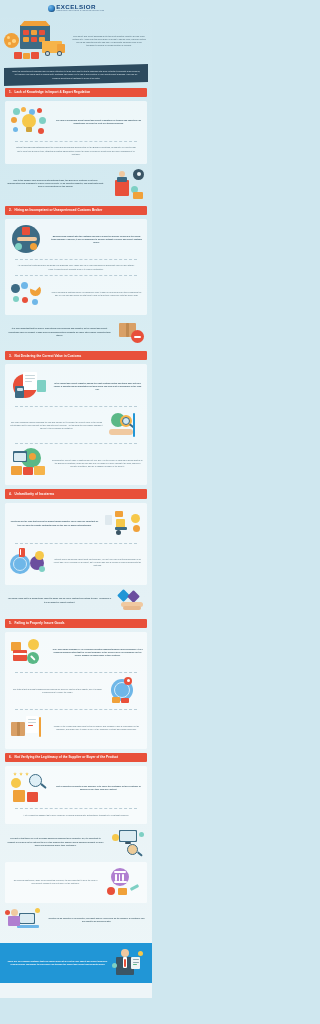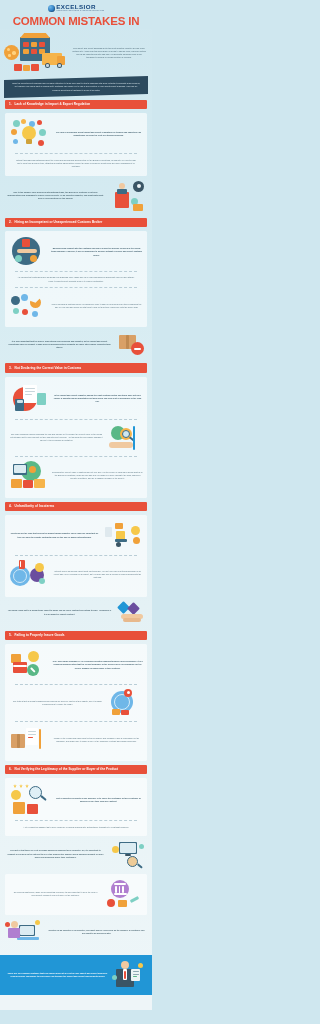--- a/index.html
+++ b/index.html
@@ -71,21 +71,20 @@
 <div class="page">
 
   <div class="header">
     <div class="logo-top">
       <div class="globe"></div>
       <div class="logo-top-text">
         <div class="logo-word">EXCELSIOR</div>
         <div class="logo-sub">WORLDWIDE FORWARDING &amp; LOGISTICS CORPORATION</div>
       </div>
     </div>
-    <div class="title1">COMMON MISTAKES IN</div>
   </div>
 
   <div class="hero">
     <div class="hero-art">
       <div class="circ" style="left:0;top:14px;width:15px;height:15px;background:#f0a13a;"></div>
       <div class="circ" style="left:3px;top:17px;width:3px;height:3px;background:#ffd27f;"></div>
       <div class="circ" style="left:8px;top:20px;width:3.5px;height:3.5px;background:#ffd27f;"></div>
       <div class="circ" style="left:4px;top:23px;width:2.5px;height:2.5px;background:#ffd27f;"></div>
       <div class="rr" style="left:16px;top:6px;width:30px;height:24px;background:#3d6b84;"></div>
       <div class="sq" style="left:16px;top:2px;width:30px;height:5px;background:#f0a13a;

